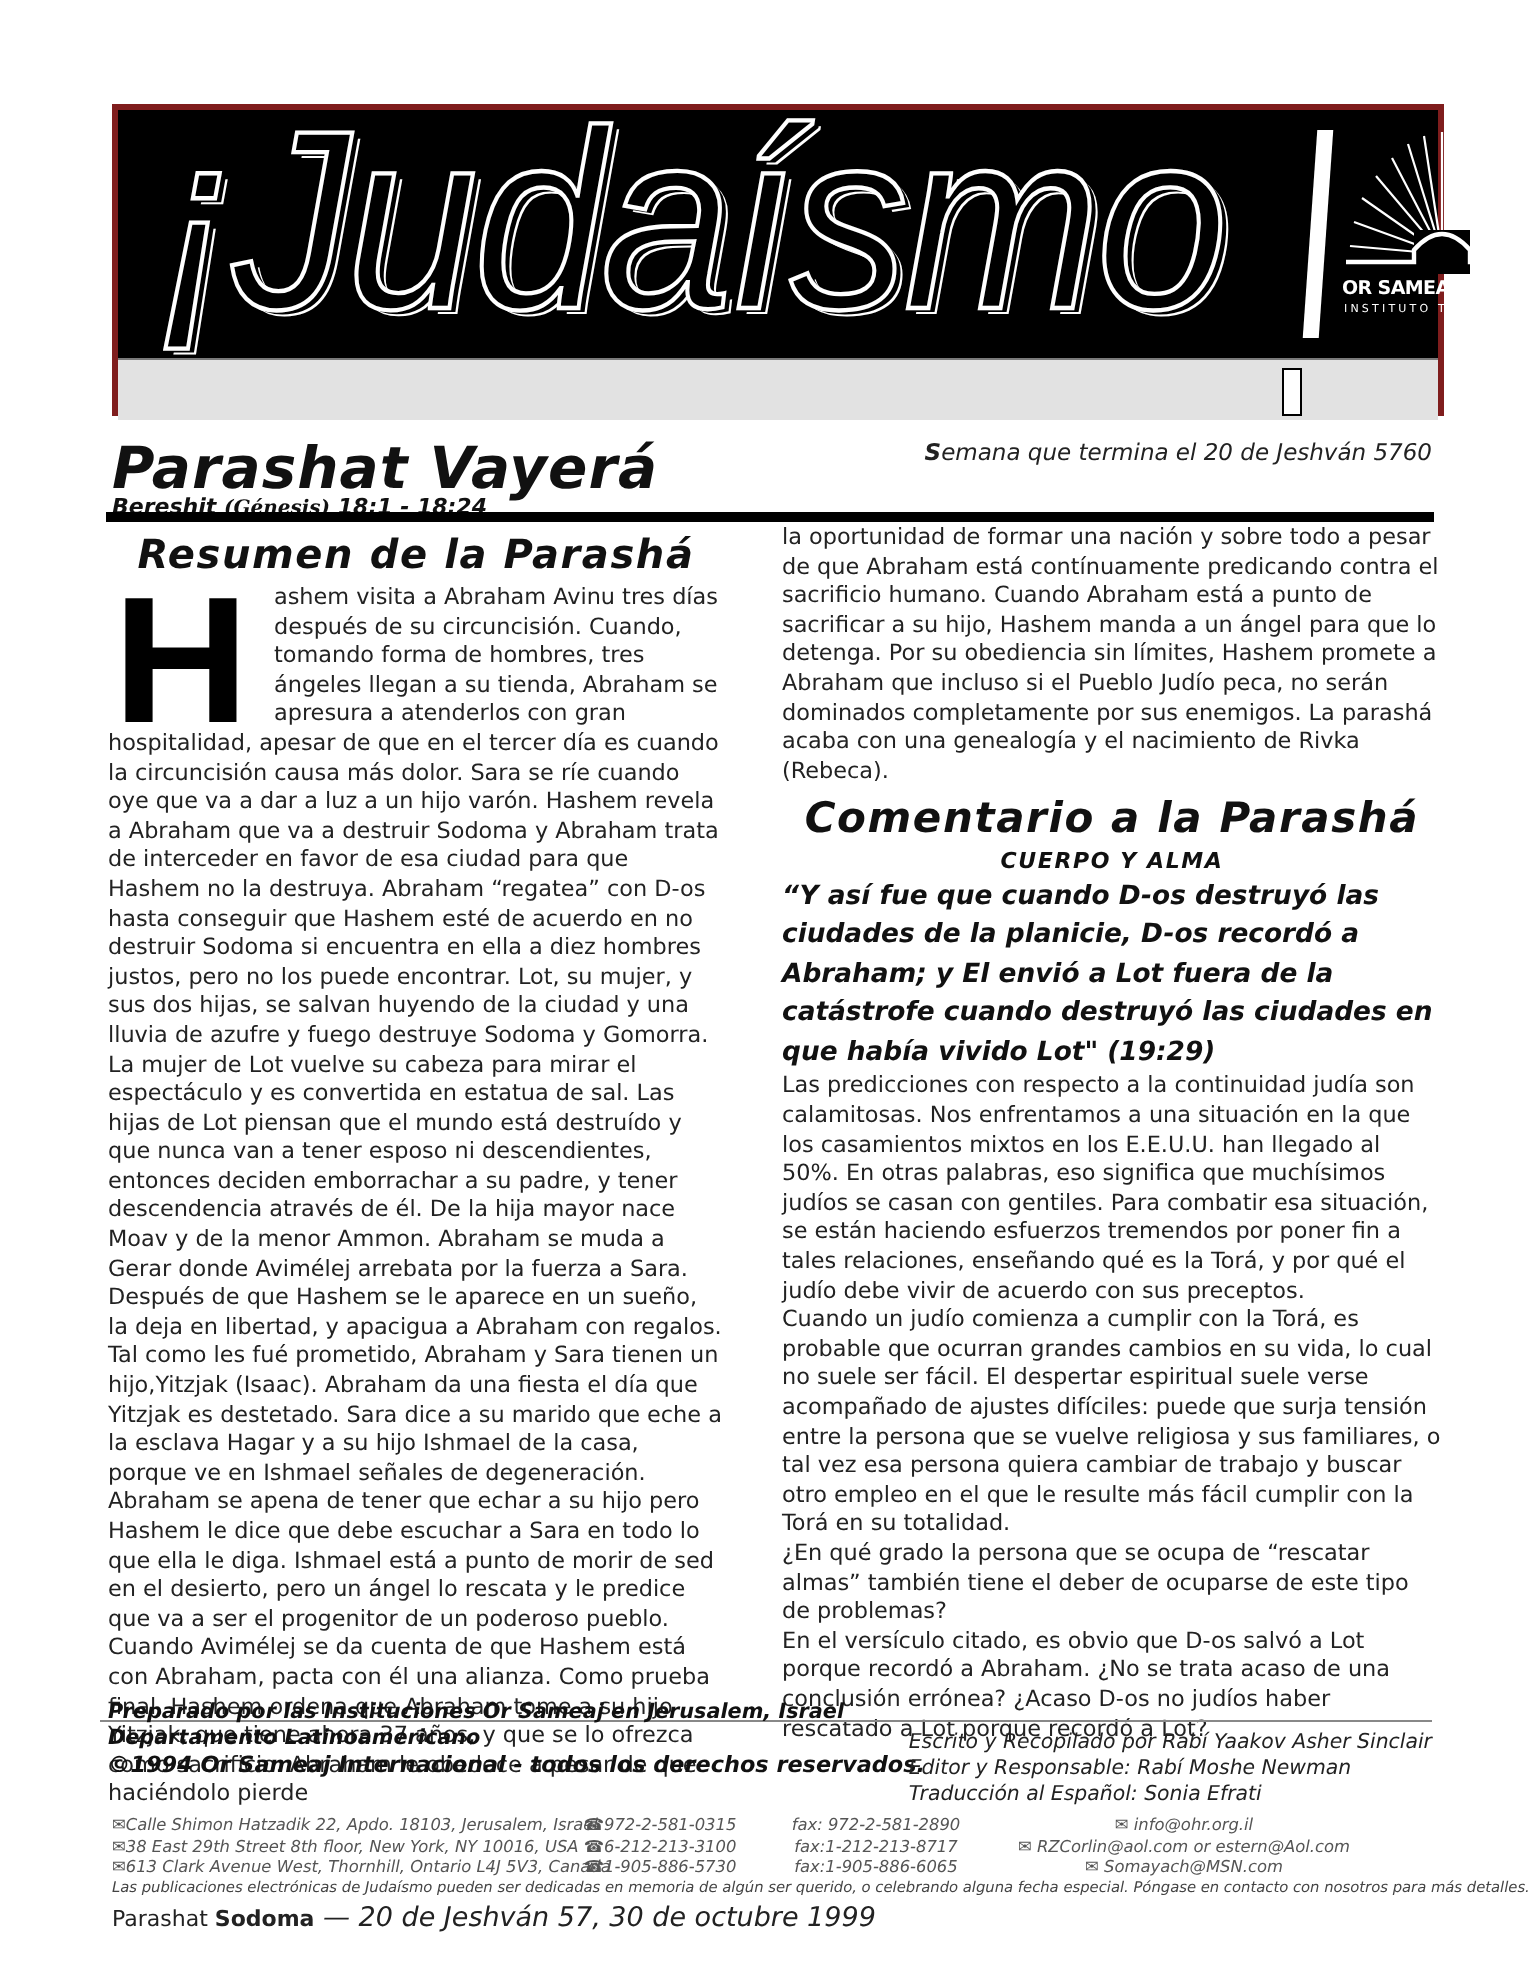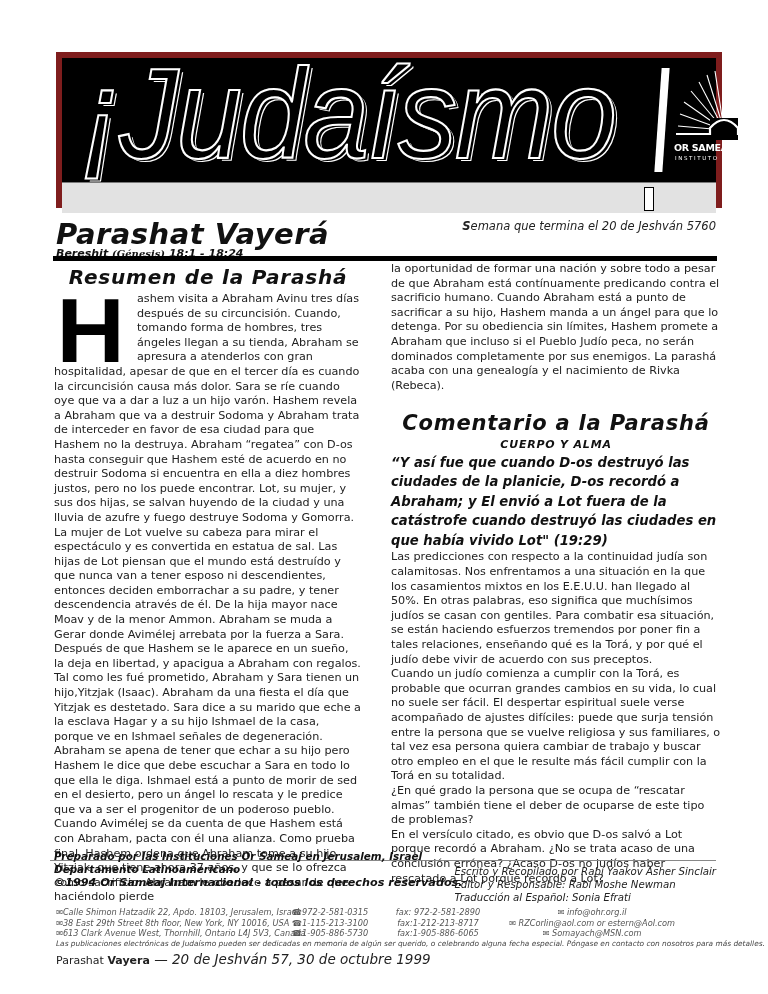--- a/index.html
+++ b/index.html
@@ -1,19 +1,19 @@
 <!DOCTYPE html>
 <html><head>
 <meta charset="utf-8">
 <style>
   html, body { margin: 0; padding: 0; background: #ffffff; }
   body { width: 768px; height: 994px; position: relative; overflow: hidden; font-family: "DejaVu Sans", sans-serif; color: #1a1a1a; }
 
   
-  .masthead { position: absolute; left: 56px; top: 52px; width: 666px; height: 156px; border: 6px solid #7f1d1d; box-sizing: border-box; }
+  .masthead { position: absolute; left: 56px; top: 52px; width: 666px; height: 156px; border: 3px solid #7f1d1d; box-sizing: border-box; }
   .mast-black { position: absolute; left: 0; top: 0; width: 100%; height: 124px; background: #000; }
   .mast-grey { position: absolute; left: 0; top: 124px; width: 100%; height: 30px; background: #e2e2e2; border-top: 1px solid #7a7a7a; }
   .mast-title { position: absolute; left: 20px; top: -8px; font-family: "Liberation Sans", sans-serif; font-style: italic; font-size: 118px; letter-spacing: -2px; color: #000; line-height: 1;
     -webkit-text-stroke: 2px #fff; text-shadow: 3px 2px 0 #000, 4px 3px 0 #fff; transform: scaleY(1.08); transform-origin: top left; }
   .mast-bar { position: absolute; left: 596px; top: 10px; width: 8px; height: 104px; background: #fff; transform: skewX(-4deg); }
   .mast-bar2 { position: absolute; left: 582px; top: 132px; width: 8px; height: 22px; background: #fff; border: 1px solid #000; }
   .logo { position: absolute; left: 612px; top: 10px; width: 100px; height: 110px; }
   .logo-text1 { position: absolute; left: 0; top: 74px; width: 100px; font-size: 9.5px; font-weight: bold; color: #fff; letter-spacing: -0.3px; white-space: nowrap; }
   .logo-text2 { position: absolute; left: 1px; top: 87px; width: 100px; font-size: 5.5px; color: #fff; letter-spacing: 1.6px; white-space: nowrap; }
 
@@ -105,21 +105,21 @@
 
 <div class="col col-left">
   <div class="section-heading">Resumen de la Parashá</div>
   <p class="para">
     <span class="dropcap">H</span><span>ashem visita a Abraham Avinu  tres días después de su circuncisión. Cuando, tomando forma de hombres, tres ángeles llegan a su tienda, Abraham se apresura a atenderlos con gran hospitalidad, apesar de que en el tercer día es cuando la circuncisión causa más dolor. Sara se ríe cuando oye  que va a dar a luz a un hijo varón.  Hashem revela a Abraham que va a destruir Sodoma y Abraham trata de interceder en favor de esa ciudad para que  Hashem no la destruya. Abraham “regatea” con D-os hasta conseguir que Hashem esté de acuerdo en no destruir Sodoma si encuentra en ella a diez hombres justos, pero no los puede encontrar. Lot, su mujer, y sus dos hijas, se salvan huyendo de la ciudad y una lluvia de azufre y fuego destruye  Sodoma y Gomorra. La mujer de Lot vuelve su cabeza para mirar el espectáculo y es convertida en estatua de sal. Las hijas de Lot piensan que el mundo está destruído y que nunca van a tener esposo ni descendientes, entonces deciden emborrachar a su padre, y tener descendencia através de él. De la hija mayor nace Moav y de la menor Ammon. Abraham se muda a Gerar donde Avimélej arrebata por la fuerza a Sara. Después de que Hashem se le aparece en un sueño, la deja en libertad, y apacigua  a Abraham con regalos. Tal como les fué prometido, Abraham y Sara tienen un hijo,Yitzjak (Isaac). Abraham da una fiesta el día que Yitzjak es destetado. Sara dice a su marido que eche a la esclava Hagar y a su hijo Ishmael de la casa, porque ve en Ishmael señales de degeneración.  Abraham se apena de tener que echar a su hijo pero Hashem le dice que debe escuchar a Sara en todo lo que ella le diga. Ishmael está a punto de morir de sed en el desierto, pero un ángel lo rescata y le predice que va a ser el progenitor de un poderoso pueblo. Cuando Avimélej se da cuenta de que Hashem  está con Abraham, pacta con él una alianza. Como prueba final, Hashem ordena que Abraham tome a su hijo Yitzjak, que tiene ahora 37 años, y que se lo ofrezca como sacrificio. Abraham le obedece a pesar de que haciéndolo pierde</span>
   </p>
 </div>
 
 <div class="col col-right">
   <p class="para">la oportunidad de formar una nación y sobre todo a pesar de que Abraham está contínuamente predicando contra el sacrificio humano. Cuando Abraham está a punto de sacrificar a su hijo, Hashem manda a un ángel para que lo detenga. Por su obediencia sin límites, Hashem promete a Abraham que incluso si el Pueblo Judío peca, no serán dominados completamente por sus enemigos. La parashá acaba con una genealogía y el nacimiento de Rivka (Rebeca).</p>
-  <div class="section-heading" style="font-size:21px; margin-top:17px;">Comentario a la Parashá</div>
+  <div class="section-heading" style="font-size:21px; margin-top:3px;">Comentario a la Parashá</div>
   <div class="subhead">CUERPO Y ALMA</div>
   <div class="quote">“Y así fue que cuando D-os destruyó las ciudades de la planicie, D-os recordó a Abraham; y El envió a Lot fuera de la catástrofe cuando destruyó las ciudades en que había vivido Lot"  (19:29)</div>
   <p class="para"><span>Las predicciones con respecto a la continuidad judía son calamitosas. Nos enfrentamos a una situación en la que los casamientos mixtos en los E.E.U.U. han llegado al 50%. En otras palabras, eso significa que </span><span class="em">muchísimos</span><span> judíos se casan con gentiles. Para combatir esa situación, se están haciendo esfuerzos tremendos por poner fin a tales relaciones, enseñando qué es la Torá, y por qué el judío debe vivir de acuerdo con sus preceptos.</span></p>
   <p class="para">Cuando un judío comienza a cumplir con la Torá, es probable que ocurran grandes cambios en su vida, lo cual no suele ser fácil. El despertar espiritual suele verse acompañado de ajustes difíciles: puede que surja tensión entre la persona que se vuelve religiosa y sus familiares, o tal vez esa persona quiera cambiar de trabajo y buscar otro empleo en el que le resulte más fácil cumplir con la Torá en su totalidad.</p>
   <p class="para">¿En qué grado la persona que se ocupa  de “rescatar almas” también tiene el deber de ocuparse de este tipo de problemas?</p>
   <p class="para">En el versículo citado, es obvio que D-os salvó a Lot porque recordó a Abraham. ¿No se trata acaso de una conclusión errónea? ¿Acaso D-os no judíos haber rescatado a Lot porque recordó a Lot?</p>
 </div>
 
 <div class="footer-rule"></div>
 <div class="footer-left">
@@ -135,36 +135,36 @@
 
 <div class="addr">
   <div class="addr-row">
     <span class="c1"><span>✉</span><span>Calle Shimon Hatzadik 22, Apdo. 18103, Jerusalem, Israel</span></span>
     <span class="c2"><span>☎</span><span>972-2-581-0315</span></span>
     <span class="c3">fax: 972-2-581-2890</span>
     <span class="c4"><span>✉</span> <span>info@ohr.org.il</span></span>
   </div>
   <div class="addr-row">
     <span class="c1"><span>✉</span><span>38 East 29th Street 8th floor, New York, NY  10016, USA</span></span>
-    <span class="c2"><span>☎</span><span>1-115-213-3100</span></span>
+    <span class="c2"><span>☎</span><span>6-212-213-3100</span></span>
     <span class="c3">fax:1-212-213-8717</span>
     <span class="c4"><span>✉</span> <span>RZCorlin@aol.com or estern@Aol.com</span></span>
   </div>
   <div class="addr-row">
     <span class="c1"><span>✉</span><span>613 Clark Avenue West, Thornhill, Ontario L4J 5V3, Canada</span></span>
     <span class="c2"><span>☎</span><span>1-905-886-5730</span></span>
     <span class="c3">fax:1-905-886-6065</span>
     <span class="c4"><span>✉</span> <span>Somayach@MSN.com</span></span>
   </div>
 </div>
 
 <div class="dedication">Las publicaciones electrónicas de Judaísmo pueden ser dedicadas en memoria de algún ser querido, o celebrando alguna fecha especial.  Póngase en contacto con nosotros para más detalles.</div>
 
 <div class="bottom-left">
-  <span class="small">Parashat </span><span class="bold">Vayera</span><span class="big"> — 20 de Jeshván 57, 30 de octubre 1999</span>
+  <span class="small">Parashat </span><span class="bold">Sodoma</span><span class="big"> — 20 de Jeshván 57, 30 de octubre 1999</span>
 </div>
 <div class="bottom-right">
   <span>Diseño de Producción: Shaulo Zafrani &amp; Lev Seltzer</span>
   <span style="font-weight:normal;">
     <svg width="18" height="14" viewBox="0 0 18 14">
         <circle cx="5" cy="8" r="4" stroke="#111" stroke-width="1.4" fill="none"></circle>
         <circle cx="11" cy="8" r="4" stroke="#111" stroke-width="1.4" fill="none"></circle>
         <circle cx="15" cy="3" r="2.2" stroke="#111" stroke-width="1.2" fill="none"></circle>
       </svg>
   </span>

